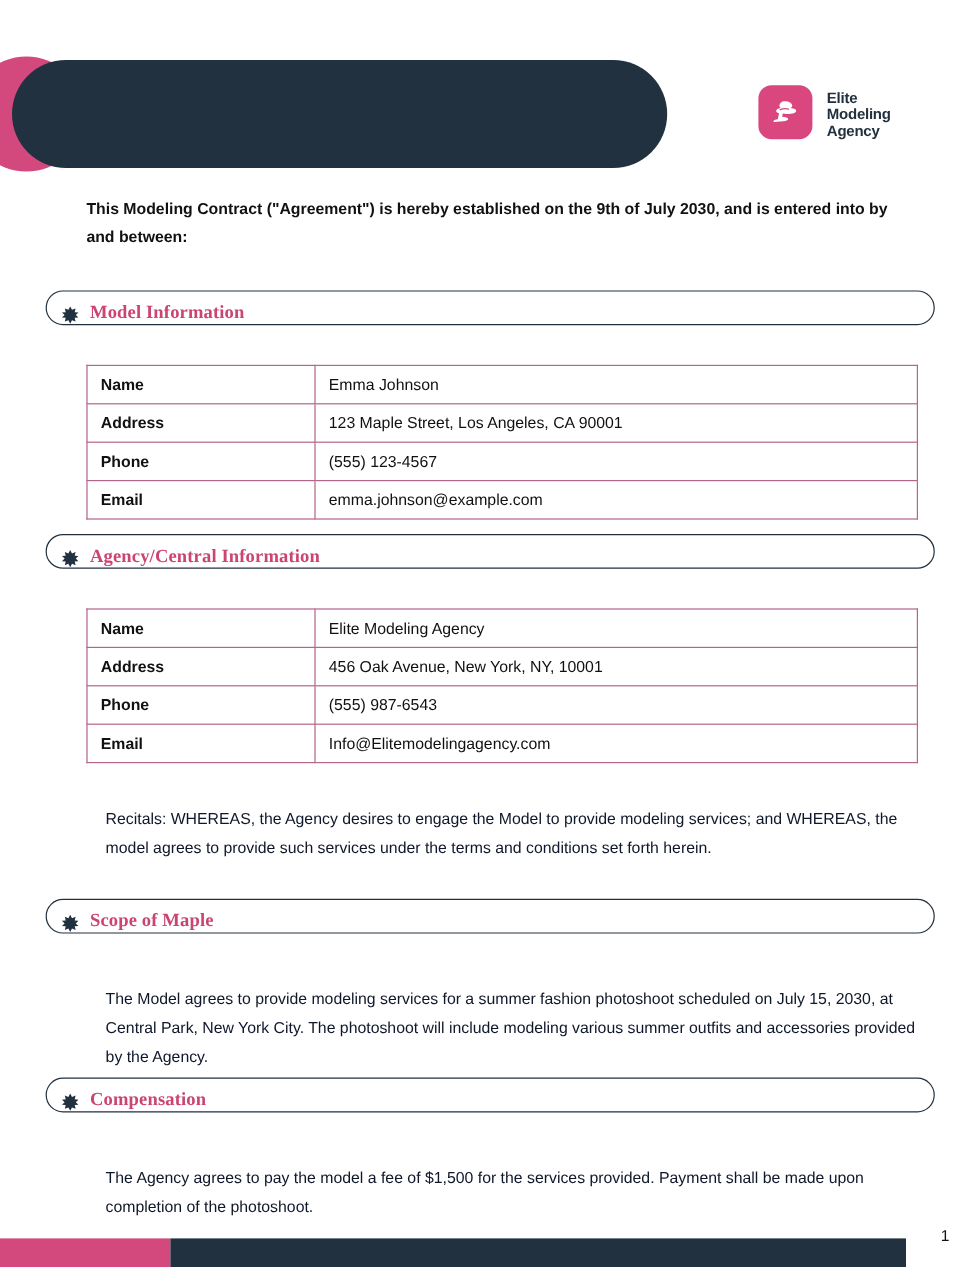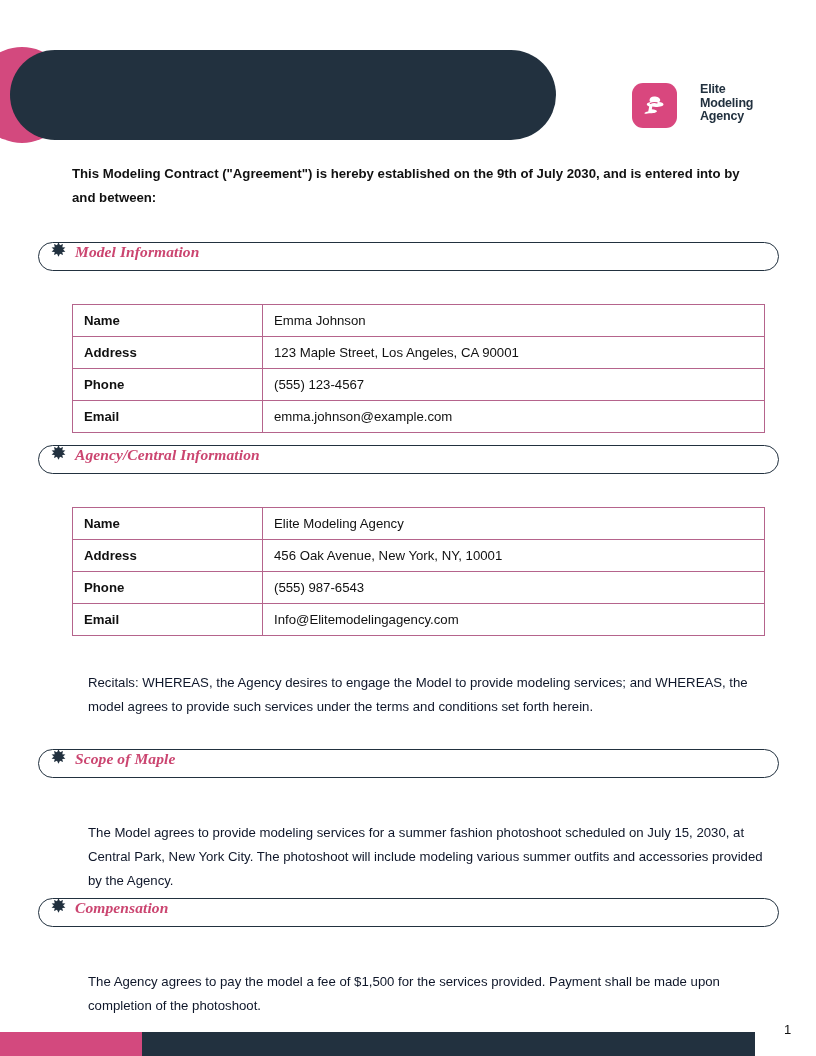--- a/index.html
+++ b/index.html
@@ -51,23 +51,22 @@
     letter-spacing: 0.3px;
     white-space: nowrap;
   }
 
   
   .logo {
     position: absolute;
     left: 632px;
     top: 71px;
     display: flex;
-    align-items: flex-start;
-    gap: 23px;
-    margin-top: 12px;
+    align-items: flex-end;
+    gap: 12px;
   }
   .logo-mark {
     width: 45px;
     height: 45px;
     border-radius: 11px;
     background: #d9477e;
     display: flex;
     align-items: center;
     justify-content: center;
     flex: none;
@@ -94,24 +93,23 @@
   
   .section-pill {
     position: absolute;
     left: 38px;
     width: 741px;
     height: 29px;
     box-sizing: border-box;
     border: 1.6px solid #22313f;
     border-radius: 16px;
     display: flex;
-    align-items: flex-start;
+    align-items: flex-end;
     padding-left: 12px;
     background: #ffffff;
-    font-style: italic;
   }
   .burst-icon {
     flex: none;
     width: 15px;
     height: 15px;
     margin-right: 9px;
     margin-top: -1px;
   }
   .section-label {
     font-family: "Liberation Serif", serif;

